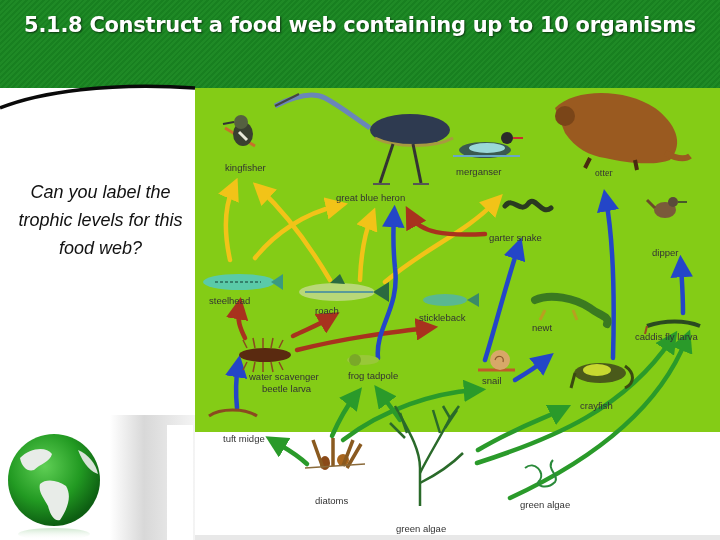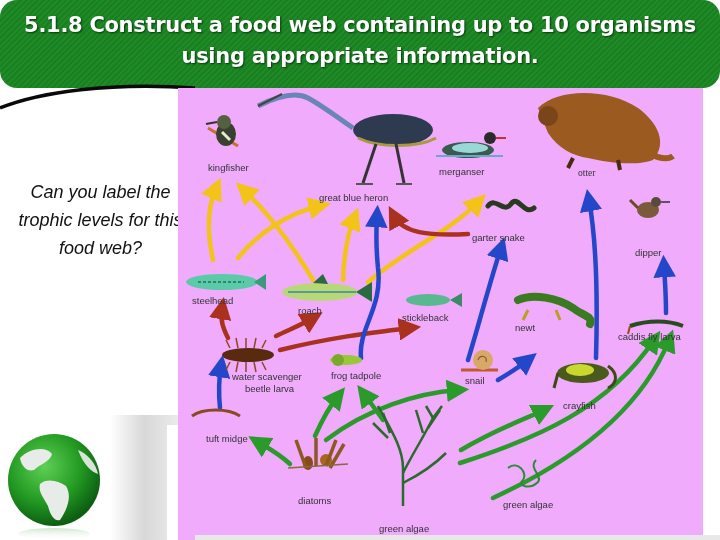--- a/index.html
+++ b/index.html
@@ -1,40 +1,39 @@
 <!DOCTYPE html>
 <html><head>
 <meta charset="utf-8">
 <style>
   html, body { margin:0; padding:0; }
   body { width:720px; height:540px; position:relative; overflow:hidden; background:#ffffff; font-family:"Liberation Sans", sans-serif; }
   .header { position:absolute; left:0; top:0; width:720px; height:88px;
-    background: repeating-linear-gradient(135deg, #1f8a26 0px, #1f8a26 2px, #188020 2px, #188020 4px); border-radius: 17px; }
+    background: repeating-linear-gradient(135deg, #1f8a26 0px, #1f8a26 2px, #188020 2px, #188020 4px); }
   .title { position:absolute; left:0; top:10px; width:720px; text-align:center; color:#ffffff;
     font-family:"DejaVu Sans", sans-serif; font-weight:bold; font-size:21px; line-height:31px;
     text-shadow:1px 1px 2px rgba(0,0,0,0.6); letter-spacing:-0.3px; }
   .swoosh { position:absolute; left:0; top:70px; width:240px; height:40px; }
   .question { position:absolute; left:8px; top:178px; width:185px; text-align:center;
     font-family:"Liberation Sans", sans-serif; font-style:italic; font-size:18px; line-height:28px; color:#111; }
   .globe-area { position:absolute; left:0; top:410px; width:195px; height:130px; }
   .panel { position:absolute; left:110px; top:415px; width:85px; height:125px;
     background:linear-gradient(90deg,#ffffff 0%, #d8d8d8 40%, #f4f4f4 100%); }
   .panel-white { position:absolute; left:167px; top:425px; width:26px; height:115px; background:#fff; }
-  .diagram { position:absolute; left:178px; top:88px; width:525px; height:452px; background:#f0abfc; }
+  .diagram { position:absolute; left:195px; top:88px; width:525px; height:344px; background:#84cc16; }
   .diagram svg { position:absolute; left:0; top:0; }
   .lbl { position:absolute; font-family:"Liberation Sans", sans-serif; font-size:9.5px; color:#333; white-space:nowrap; text-align:center; }
   .bottom-bar { position:absolute; left:195px; top:535px; width:525px; height:5px; background:#e8e8e8; }
 </style>
 </head>
 <body>
 
 <div class="header">
   <div class="title">
     <div>5.1.8 Construct a food web containing up to 10 organisms</div>
-    <div>using appropriate information.</div>
   </div>
 </div>
 
 <svg class="swoosh" viewBox="0 0 240 40" width="240" height="40">
   <path d="M0,38 C40,22 110,12 195,18" stroke="#0a0a0a" stroke-width="3.5" fill="none"></path>
 </svg>
 
 <div class="question">Can you label the trophic levels for this food web?</div>
 
 <div class="panel"></div>

